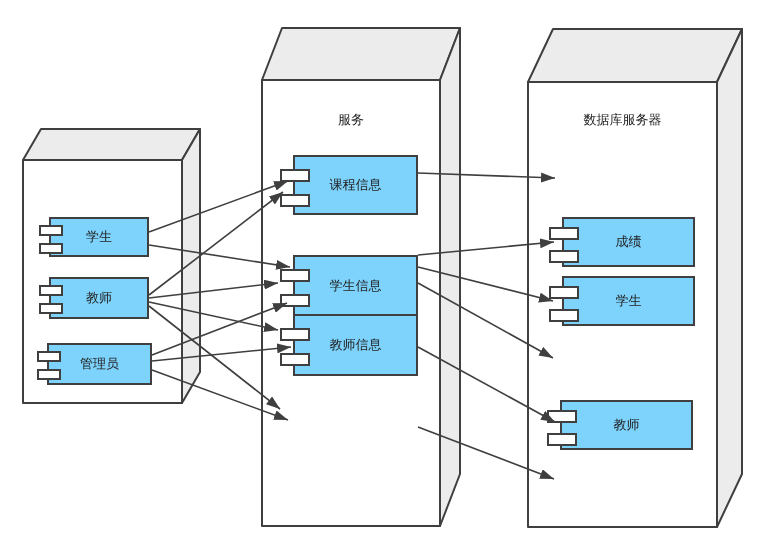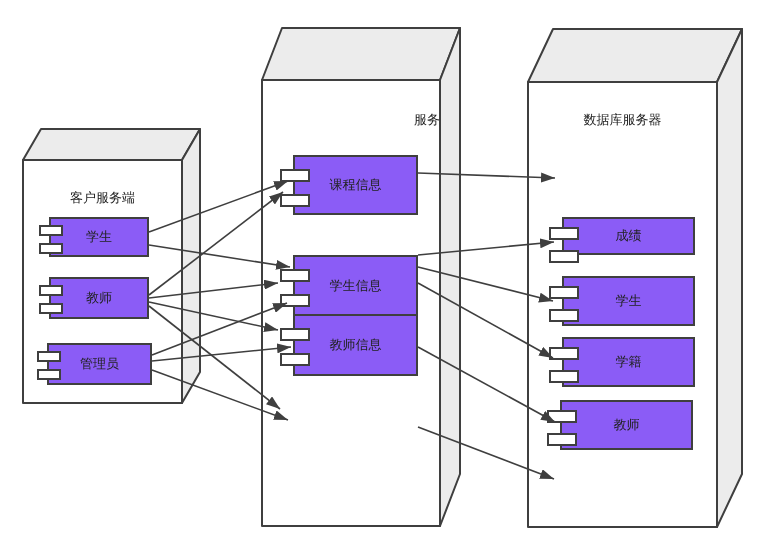--- a/index.html
+++ b/index.html
@@ -13,25 +13,25 @@
   svg.layer{position:absolute;left:0;top:0;width:767px;height:554px;}
   #node-layer{z-index:0;}
   #arrow-layer{z-index:3;pointer-events:none;}
   .node-face{fill:#ececec;stroke:#3f3f3f;stroke-width:2;stroke-linejoin:round;}
   .node-front{fill:#ffffff;stroke:#3f3f3f;stroke-width:2;stroke-linejoin:round;}
   .node-label{
     position:absolute;z-index:2;text-align:center;
     font-size:13px;color:#222222;line-height:16px;
   }
   #lbl-client{left:23px;top:190px;width:159px;}
-  #lbl-service{left:262px;top:112px;width:178px;text-align:right;}
+  #lbl-service{left:262px;top:112px;width:178px;}
   #lbl-db{left:528px;top:112px;width:189px;}
   .comp{
     position:absolute;z-index:2;box-sizing:border-box;
-    background:#8b5cf6;border:2px solid #3f3f3f;
+    background:#7dd3fc;border:2px solid #3f3f3f;
     display:flex;align-items:center;justify-content:center;
     font-size:13px;color:#222222;
   }
   .comp .tab{
     position:absolute;box-sizing:border-box;
     background:#ffffff;border:2px solid #3f3f3f;
   }
   
   .comp.sm .tab{left:-12px;width:24px;height:11px;}
   .comp.sm .tab1{top:6px;}  .comp.sm .tab2{top:24px;}
@@ -43,21 +43,21 @@
   .comp.lg .tab1{top:8px;}  .comp.lg .tab2{top:31px;}
 
   #c-client-student{left:49px;top:217px;width:100px;height:40px;}
   #c-client-teacher{left:49px;top:277px;width:100px;height:42px;}
   #c-client-admin  {left:47px;top:343px;width:105px;height:42px;}
   #c-service-course {left:293px;top:155px;width:125px;height:60px;}
   #c-service-student{left:293px;top:238px;width:125px;height:62px;margin-top:17px;}
   #c-service-teacher{left:293px;top:314px;width:125px;height:62px;}
   #c-service-exam   {left:293px;top:396px;width:125px;height:62px;}
   #c-db-course {left:562px;top:155px;width:133px;height:50px;}
-  #c-db-grade  {left:562px;top:217px;width:133px;height:38px;}
+  #c-db-grade  {left:562px;top:217px;width:133px;height:50px;}
   #c-db-student{left:562px;top:276px;width:133px;height:50px;}
   #c-db-status {left:562px;top:337px;width:133px;height:50px;}
   #c-db-teacher{left:560px;top:400px;width:133px;height:50px;}
   #c-db-exam   {left:560px;top:458px;width:133px;height:50px;}
 </style>
 </head>
 <body>
 
 <div class="stage">
 
@@ -72,21 +72,20 @@
       <polygon class="node-face" points="440,80 460,28 460,474 440,526"></polygon>
       <polygon class="node-front" points="262,80 440,80 440,526 262,526"></polygon>
     </g>
     <g>
       <polygon class="node-face" points="528,82 553,29 742,29 717,82"></polygon>
       <polygon class="node-face" points="717,82 742,29 742,474 717,527"></polygon>
       <polygon class="node-front" points="528,82 717,82 717,527 528,527"></polygon>
     </g>
   </svg>
 
-  <div class="node-label" id="lbl-client">客户服务端</div>
   <div class="node-label" id="lbl-service">服务</div>
   <div class="node-label" id="lbl-db">数据库服务器</div>
 
   <div class="comp sm" id="c-client-student">
     <span class="tab tab1"></span>
     <span class="tab tab2"></span>
     <span class="lbl">学生</span>
   </div>
   <div class="comp sm" id="c-client-teacher">
     <span class="tab tab1"></span>
@@ -118,25 +117,20 @@
   <div class="comp lg" id="c-db-grade">
     <span class="tab tab1"></span>
     <span class="tab tab2"></span>
     <span class="lbl">成绩</span>
   </div>
   <div class="comp lg" id="c-db-student">
     <span class="tab tab1"></span>
     <span class="tab tab2"></span>
     <span class="lbl">学生</span>
   </div>
-  <div class="comp lg" id="c-db-status">
-    <span class="tab tab1"></span>
-    <span class="tab tab2"></span>
-    <span class="lbl">学籍</span>
-  </div>
   <div class="comp lg" id="c-db-teacher">
     <span class="tab tab1"></span>
     <span class="tab tab2"></span>
     <span class="lbl">教师</span>
   </div>
 
   <svg class="layer" id="arrow-layer">
     <defs>
       <marker id="arrowhead" markerUnits="userSpaceOnUse" markerWidth="14" markerHeight="10" refX="14" refY="5" orient="auto">
         <path d="M0,0 L14,5 L0,10 z" fill="#3f3f3f"></path>

